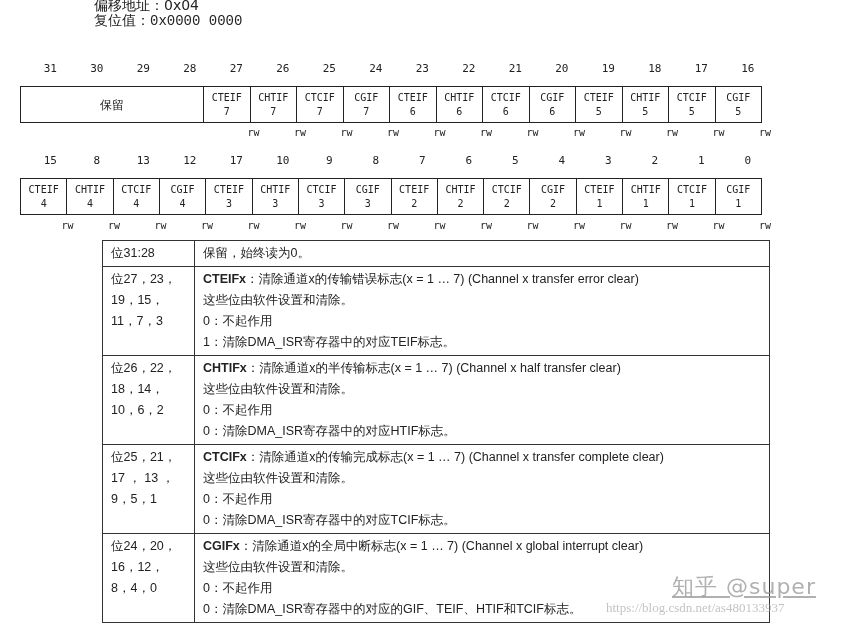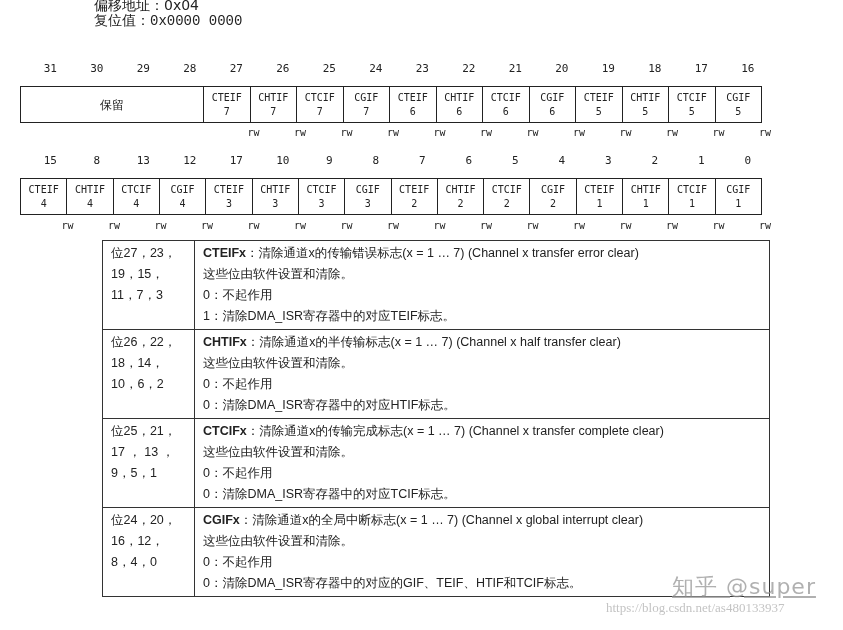--- a/index.html
+++ b/index.html
@@ -219,20 +219,28 @@
     <span>rw</span>
     <span>rw</span>
     <span>rw</span>
     <span>rw</span>
   </div>
 
 <table class="desc">
   <tbody id="desc-body">
       <tr>
         <td class="bits">
+          <div>位31:28</div>
+        </td>
+        <td>
+          <div><span>保留，始终读为0。</span></div>
+        </td>
+      </tr>
+      <tr>
+        <td class="bits">
           <div>位27，23，</div>
           <div>19，15，</div>
           <div>11，7，3</div>
         </td>
         <td>
           <div><span class="fname">CTEIFx</span><span>：清除通道x的传输错误标志(x = 1 … 7) (Channel x transfer error clear)</span></div>
           <div>这些位由软件设置和清除。</div>
           <div>0：不起作用</div>
           <div>1：清除DMA_ISR寄存器中的对应TEIF标志。</div>
         </td>

